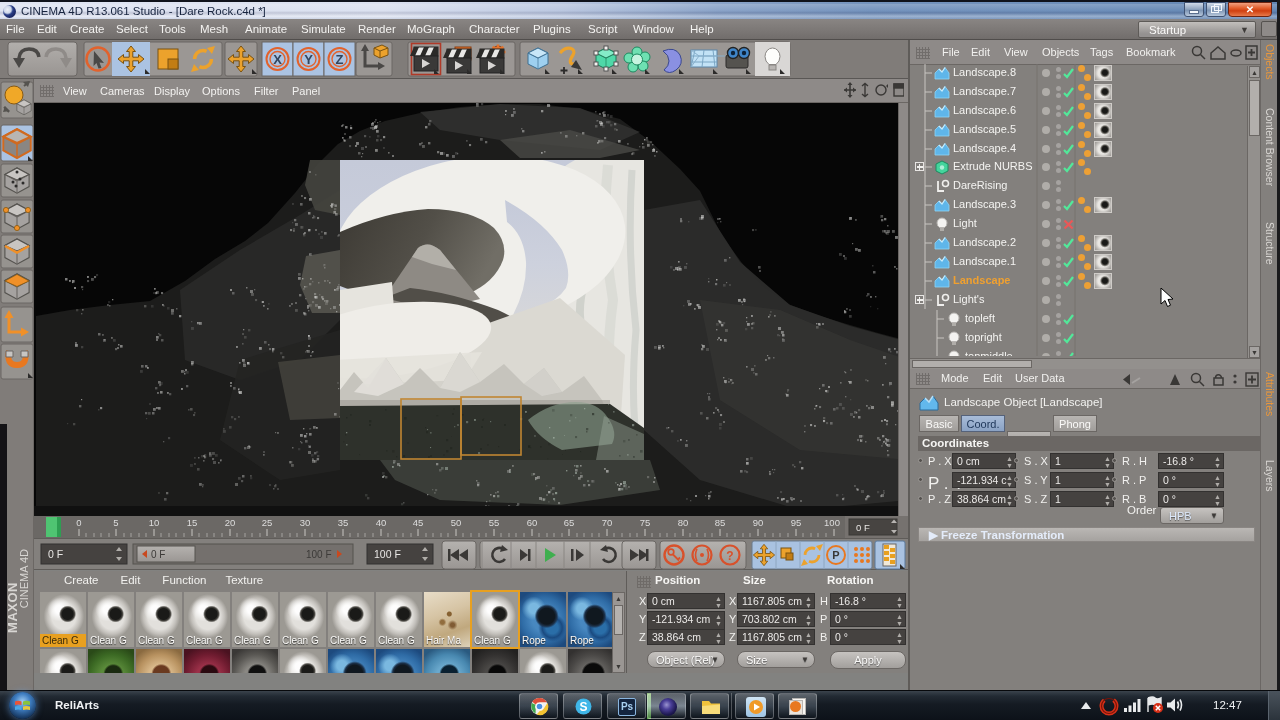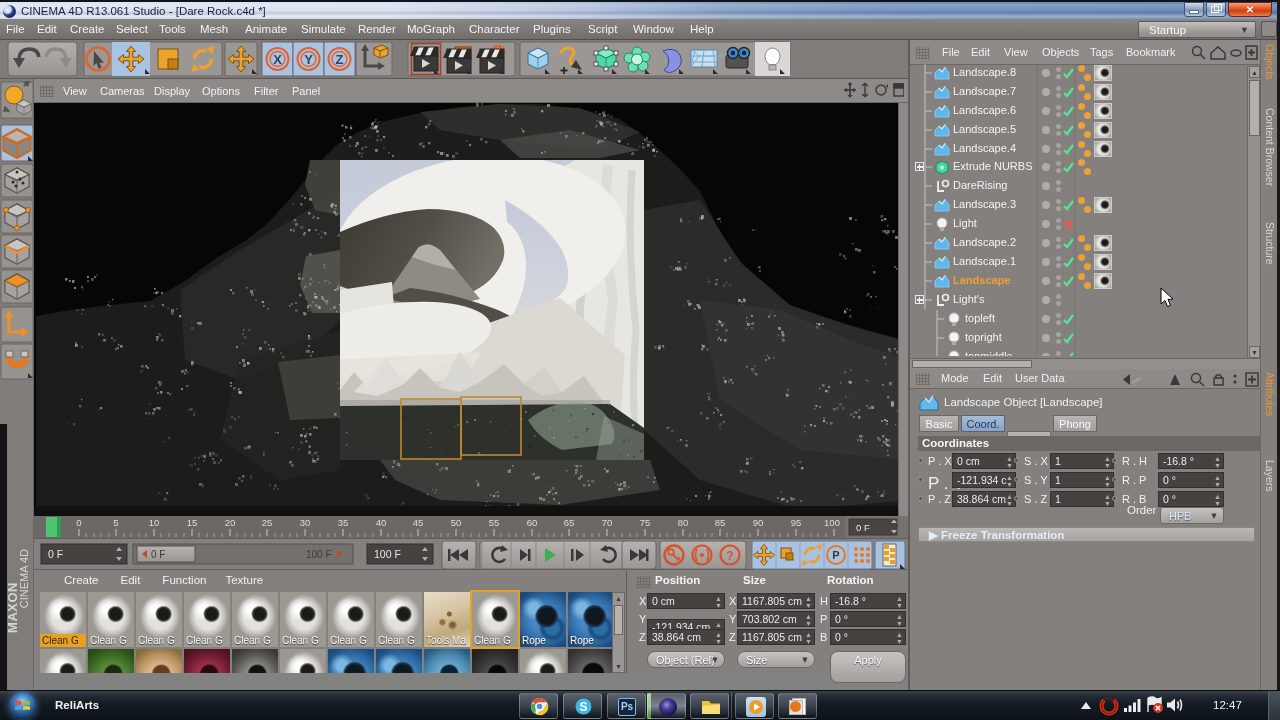--- a/index.html
+++ b/index.html
@@ -1510,21 +1510,21 @@
       <div class="mat" style="left:288px;">
           <div class="img"></div>
           <div class="lbl">Clean G</div>
         </div>
       <div class="mat" style="left:336px;">
           <div class="img"></div>
           <div class="lbl">Clean G</div>
         </div>
       <div class="mat hair" style="left:384px;">
           <div class="img"></div>
-          <div class="lbl">Tools Ma</div>
+          <div class="lbl">Hair Ma</div>
         </div>
       <div class="mat" style="left:432px;outline:2px solid #e8a020;">
           <div class="img"></div>
           <div class="lbl">Clean G</div>
         </div>
       <div class="mat blue" style="left:480px;">
           <div class="img"></div>
           <div class="lbl">Rope</div>
         </div>
       <div class="mat blue" style="left:528px;">
@@ -1584,36 +1584,36 @@
     <div class="abs" style="left:200px;top:3px;color:#f6f5f3;font-size:11.5px;font-weight:bold;">Rotation</div>
 
     <div class="flabel" style="left:12px;top:24px;">X</div>
     <div class="field" style="left:20px;top:22px;width:78px;height:16px;"><span style="margin-left:4px;">0 cm</span><span class="abs" style="right:2px;top:1px;color:#b0ada9;font-size:7px;line-height:7px;">▲<br>▼</span></div>
     <div class="flabel" style="left:102px;top:24px;">X</div>
     <div class="field" style="left:110px;top:22px;width:78px;height:16px;"><span style="margin-left:4px;">1167.805 cm</span><span class="abs" style="right:2px;top:1px;color:#b0ada9;font-size:7px;line-height:7px;">▲<br>▼</span></div>
     <div class="flabel" style="left:193px;top:24px;">H</div>
     <div class="field" style="left:203px;top:22px;width:76px;height:16px;"><span style="margin-left:4px;">-16.8 °</span><span class="abs" style="right:2px;top:1px;color:#b0ada9;font-size:7px;line-height:7px;">▲<br>▼</span></div>
 
     <div class="flabel" style="left:12px;top:42px;">Y</div>
-    <div class="field" style="left:20px;top:48px;width:78px;height:16px;"><span style="margin-left:4px;">-121.934 cm</span><span class="abs" style="right:2px;top:1px;color:#b0ada9;font-size:7px;line-height:7px;">▲<br>▼</span></div>
+    <div class="field" style="left:20px;top:40px;width:78px;height:32px;"><span style="margin-left:4px;">-121.934 cm</span><span class="abs" style="right:2px;top:1px;color:#b0ada9;font-size:7px;line-height:7px;">▲<br>▼</span></div>
     <div class="flabel" style="left:102px;top:42px;">Y</div>
     <div class="field" style="left:110px;top:40px;width:78px;height:16px;"><span style="margin-left:4px;">703.802 cm</span><span class="abs" style="right:2px;top:1px;color:#b0ada9;font-size:7px;line-height:7px;">▲<br>▼</span></div>
     <div class="flabel" style="left:193px;top:42px;">P</div>
     <div class="field" style="left:203px;top:40px;width:76px;height:16px;"><span style="margin-left:4px;">0 °</span><span class="abs" style="right:2px;top:1px;color:#b0ada9;font-size:7px;line-height:7px;">▲<br>▼</span></div>
 
     <div class="flabel" style="left:12px;top:60px;">Z</div>
     <div class="field" style="left:20px;top:58px;width:78px;height:16px;"><span style="margin-left:4px;">38.864 cm</span><span class="abs" style="right:2px;top:1px;color:#b0ada9;font-size:7px;line-height:7px;">▲<br>▼</span></div>
     <div class="flabel" style="left:102px;top:60px;">Z</div>
     <div class="field" style="left:110px;top:58px;width:78px;height:16px;"><span style="margin-left:4px;">1167.805 cm</span><span class="abs" style="right:2px;top:1px;color:#b0ada9;font-size:7px;line-height:7px;">▲<br>▼</span></div>
     <div class="flabel" style="left:193px;top:60px;">B</div>
     <div class="field" style="left:203px;top:58px;width:76px;height:16px;"><span style="margin-left:4px;">0 °</span><span class="abs" style="right:2px;top:1px;color:#b0ada9;font-size:7px;line-height:7px;">▲<br>▼</span></div>
 
     <div class="pill" style="left:20px;top:80px;width:78px;height:17px;line-height:16px;"><span style="margin-left:8px;">Object (Rel)</span><span class="abs" style="right:5px;top:0;color:#3e3b39;font-size:8px;">▼</span></div>
     <div class="pill" style="left:110px;top:80px;width:78px;height:17px;line-height:16px;"><span style="margin-left:8px;">Size</span><span class="abs" style="right:5px;top:0;color:#3e3b39;font-size:8px;">▼</span></div>
-    <div class="pill" style="left:203px;top:80px;width:76px;height:32px;line-height:16px;text-align:center;">Apply</div>
+    <div class="pill" style="left:203px;top:80px;width:76px;height:18px;line-height:16px;text-align:center;">Apply</div>
   </div>
 
 
   <div class="abs" id="rightpanel" style="left:908px;top:40px;width:372px;height:650px;background:#83807d;border-left:2px solid #5f5c59;">
 
     <div class="abs" style="left:0;top:0;width:350px;height:25px;background:#8e8a88;border-bottom:1px solid #6b6764;">
       <div class="abs" style="left:6px;top:7px;width:14px;height:12px;background:repeating-linear-gradient(90deg,#6b6764 0 1px,transparent 1px 3px),repeating-linear-gradient(0deg,#6b6764 0 1px,transparent 1px 3px);opacity:0.8;"></div>
       <div class="abs" style="left:32px;top:6px;color:#f2f1ef;font-size:11px;">File</div>
       <div class="abs" style="left:61px;top:6px;color:#f2f1ef;font-size:11px;">Edit</div>
       <div class="abs" style="left:94px;top:6px;color:#f2f1ef;font-size:11px;">View</div>

